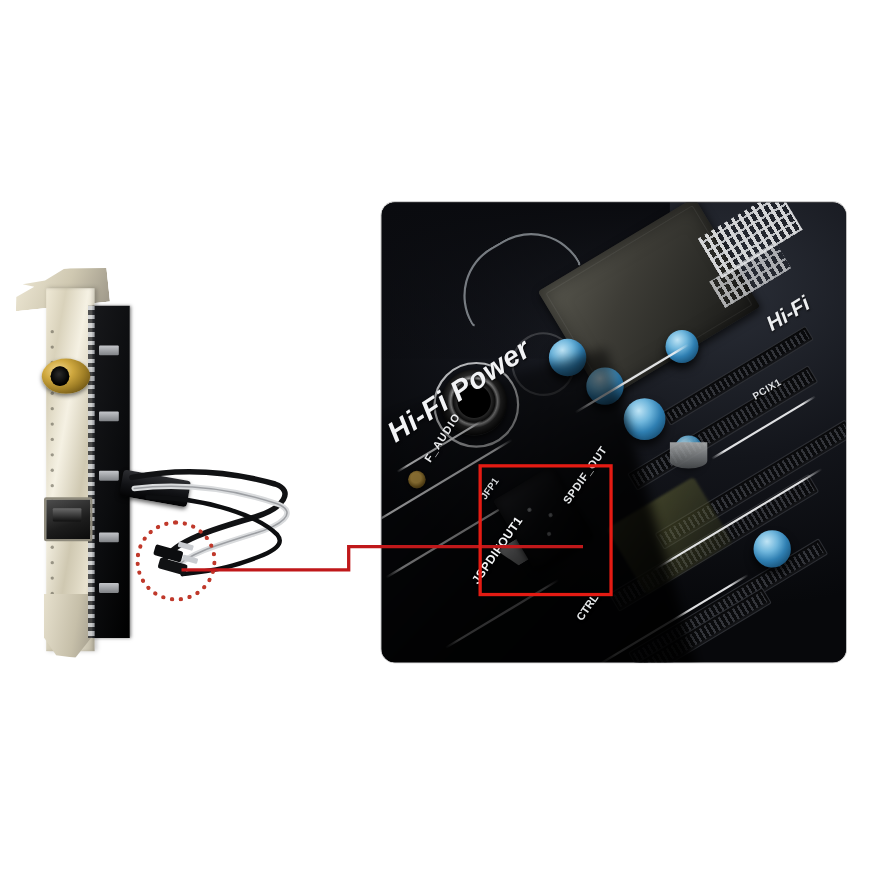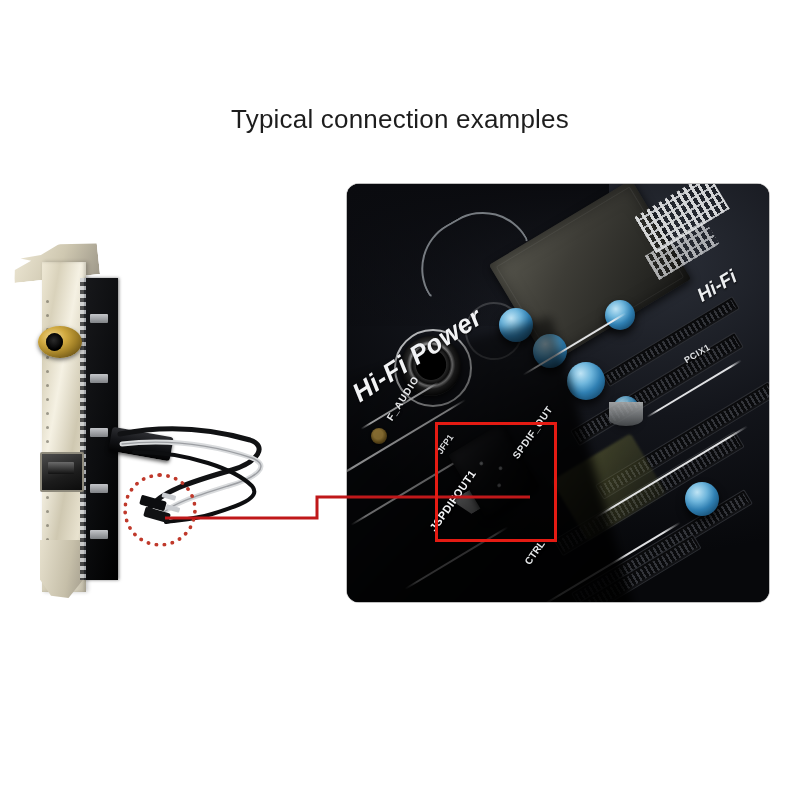--- a/index.html
+++ b/index.html
@@ -373,21 +373,20 @@
     border-radius:50%;
     border:4px dotted #c0392b;
     box-sizing:border-box;
   }
 </style>
 </head>
 <body>
 
 <div id="stage">
 
-  <div class="title">Typical connection examples</div>
 
   <div class="mb-panel">
     <div class="mb-inner">
       <div class="board-base"></div>
       <div class="top-dark"></div>
 
       <div class="slot s5">
           <div class="teeth"></div>
         </div>
       <div class="slot s1">

